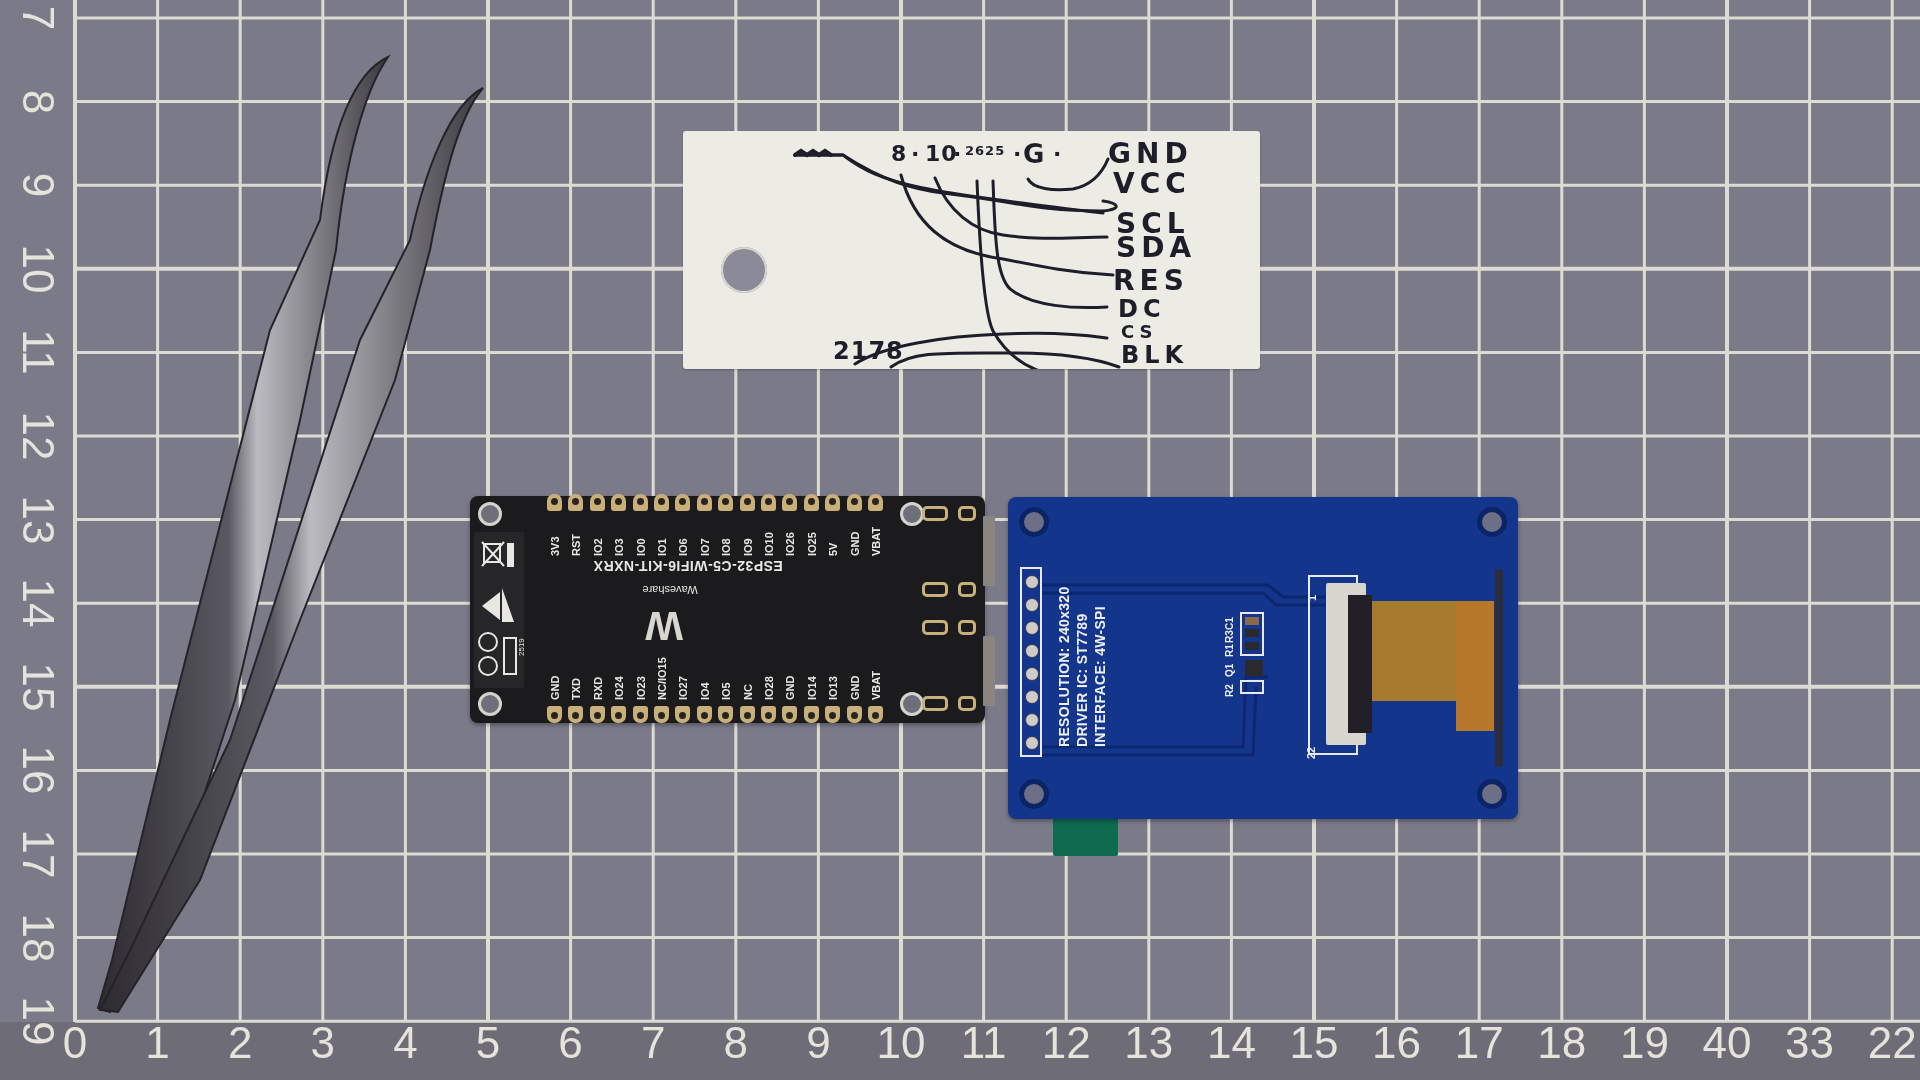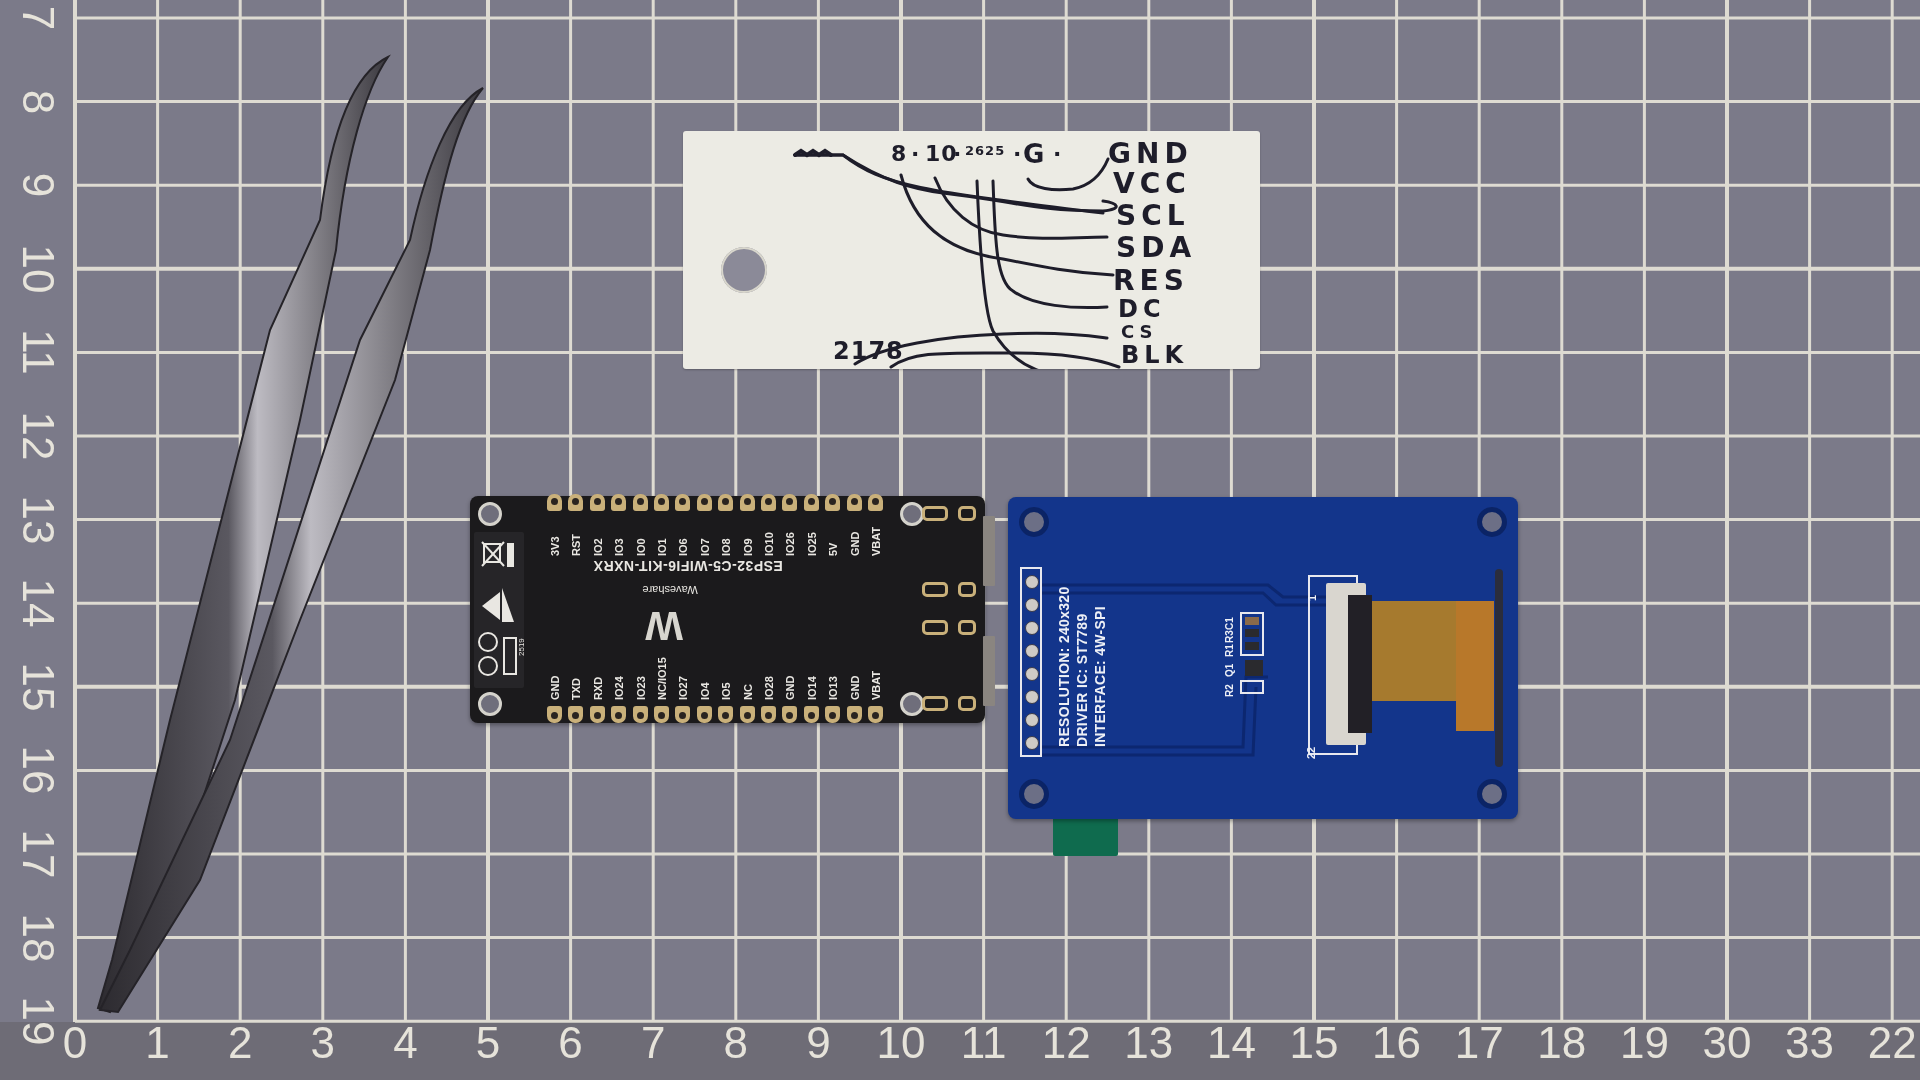--- a/index.html
+++ b/index.html
@@ -105,21 +105,21 @@
     <div class="ruler-x" style="left: 901px;">10</div>
     <div class="ruler-x" style="left: 983.6px;">11</div>
     <div class="ruler-x" style="left: 1066.2px;">12</div>
     <div class="ruler-x" style="left: 1148.8px;">13</div>
     <div class="ruler-x" style="left: 1231.4px;">14</div>
     <div class="ruler-x" style="left: 1314px;">15</div>
     <div class="ruler-x" style="left: 1396.6px;">16</div>
     <div class="ruler-x" style="left: 1479.2px;">17</div>
     <div class="ruler-x" style="left: 1561.8px;">18</div>
     <div class="ruler-x" style="left: 1644.4px;">19</div>
-    <div class="ruler-x" style="left: 1727px;">30</div>
+    <div class="ruler-x" style="left: 1727px;">40</div>
     <div class="ruler-x" style="left: 1809.6px;">33</div>
     <div class="ruler-x" style="left: 1892.2px;">22</div>
   </div>
 <div id="ruler-y-layer">
     <div class="ruler-y" style="top: 18px;">7</div>
     <div class="ruler-y" style="top: 101.6px;">8</div>
     <div class="ruler-y" style="top: 185.2px;">9</div>
     <div class="ruler-y" style="top: 268.8px;">10</div>
     <div class="ruler-y" style="top: 352.4px;">11</div>
     <div class="ruler-y" style="top: 436px;">12</div>
@@ -165,21 +165,21 @@
   <div class="hw hw-pin" style="left:228px;top:10px">·</div>
   <div class="hw hw-pin" style="left:242px;top:10px">10</div>
   <div class="hw hw-pin" style="left:270px;top:10px">·</div>
   <div class="hw hw-pin" style="left:282px;top:12px;font-size:13px">2625</div>
   <div class="hw hw-pin" style="left:330px;top:10px">·</div>
   <div class="hw hw-pin" style="left:340px;top:8px;font-size:26px">G</div>
   <div class="hw hw-pin" style="left:370px;top:10px">·</div>
 
   <div class="hw hw-label" style="left:425px;top:6px">GND</div>
   <div class="hw hw-label" style="left:430px;top:36px">VCC</div>
-  <div class="hw hw-label" style="left:433px;top:68px">SCL</div>
+  <div class="hw hw-label" style="left:433px;top:76px">SCL</div>
   <div class="hw hw-label" style="left:433px;top:100px">SDA</div>
   <div class="hw hw-label" style="left:430px;top:133px">RES</div>
   <div class="hw hw-label" style="left:435px;top:164px;font-size:24px">DC</div>
   <div class="hw hw-label" style="left:438px;top:190px;font-size:18px">CS</div>
   <div class="hw hw-label" style="left:438px;top:210px;font-size:24px">BLK</div>
   <div class="hw hw-pin" style="left:150px;top:206px;font-size:24px">2178</div>
 </div>
 
 <div id="esp" class="abs">
   <div class="mhole" style="left:8px;top:6px"></div>

